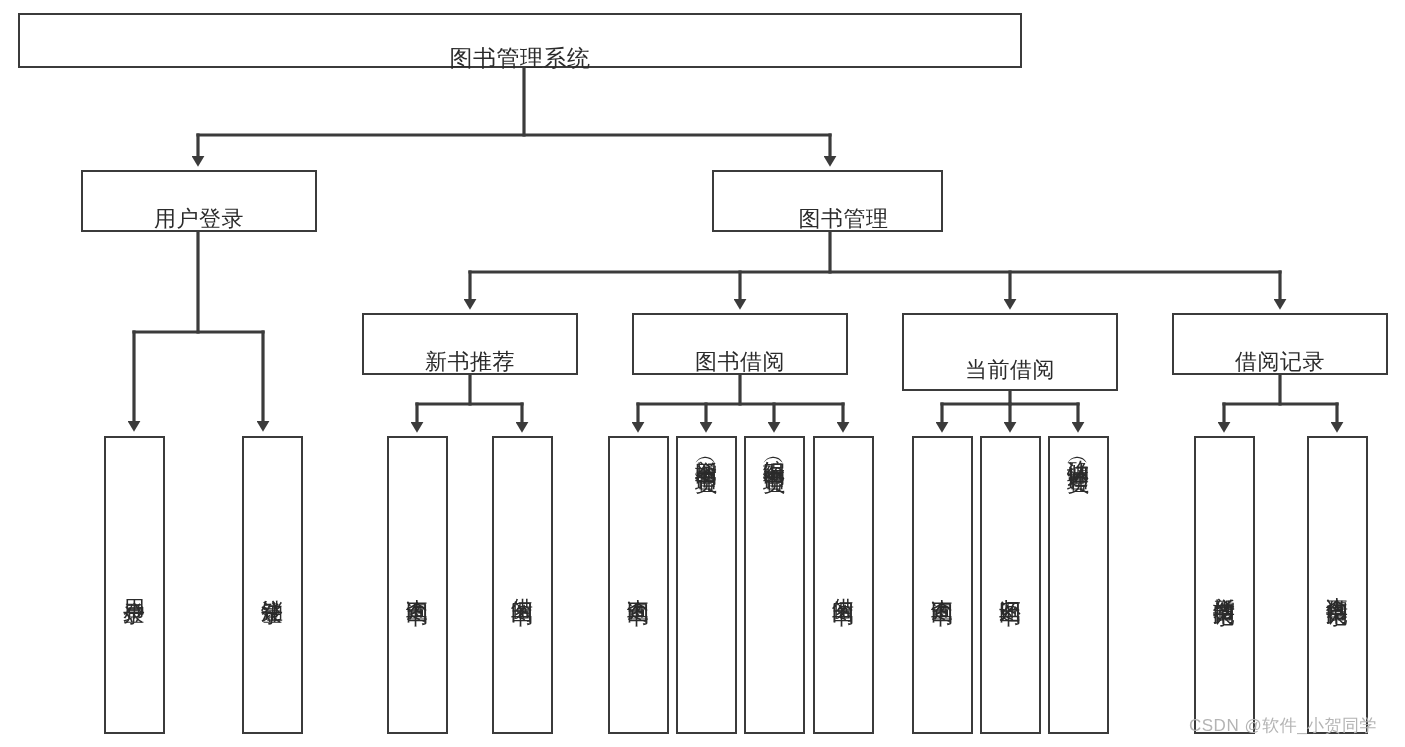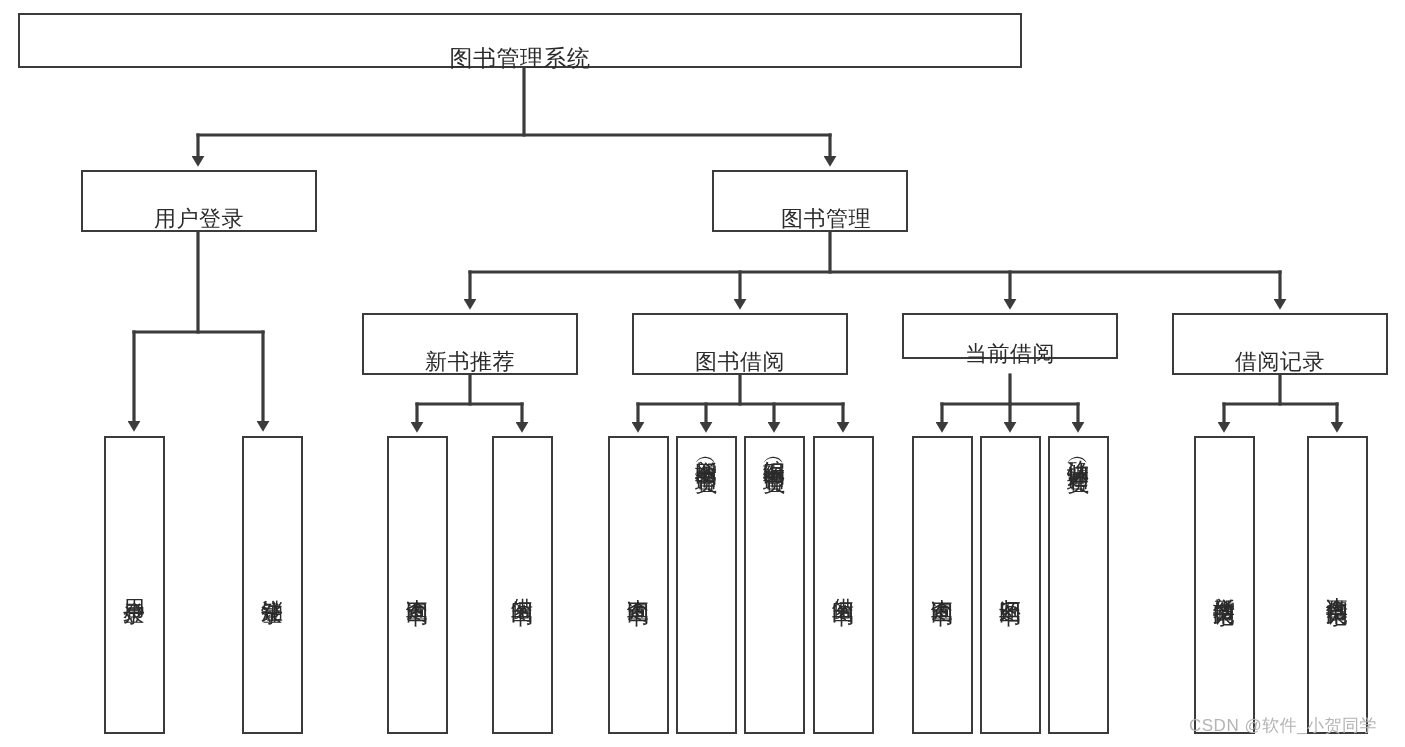--- a/index.html
+++ b/index.html
@@ -136,33 +136,33 @@
   </svg>
 
   <div class="node-box node-h node-root" style="left:18px; top:13px; width:1004px; height:55px;">
     <span class="node-label">图书管理系统</span>
   </div>
 
   <div class="node-box node-h" style="left:81px; top:170px; width:236px; height:62px;">
     <span class="node-label">用户登录</span>
   </div>
 
-  <div class="node-box node-h" style="left:712px; top:170px; width:196px; height:62px;padding-left:32px;">
+  <div class="node-box node-h" style="left:712px; top:170px; width:231px; height:62px;padding-left:32px;">
     <span class="node-label">图书管理</span>
   </div>
 
   <div class="node-box node-h" style="left:632px; top:313px; width:216px; height:62px;">
     <span class="node-label">图书借阅</span>
   </div>
 
   <div class="node-box node-h" style="left:362px; top:313px; width:216px; height:62px;">
     <span class="node-label">新书推荐</span>
   </div>
 
-  <div class="node-box node-h" style="left:902px; top:313px; width:216px; height:46px;">
+  <div class="node-box node-h" style="left:902px; top:313px; width:216px; height:78px;">
     <span class="node-label">当前借阅</span>
   </div>
 
   <div class="node-box node-h" style="left:1172px; top:313px; width:216px; height:62px;">
     <span class="node-label">借阅记录</span>
   </div>
 
   <div class="node-box node-v center-v" style="left:104px; top:436px; width:61px; height:298px;">
     <span class="node-label">用户登录</span>
   </div>

